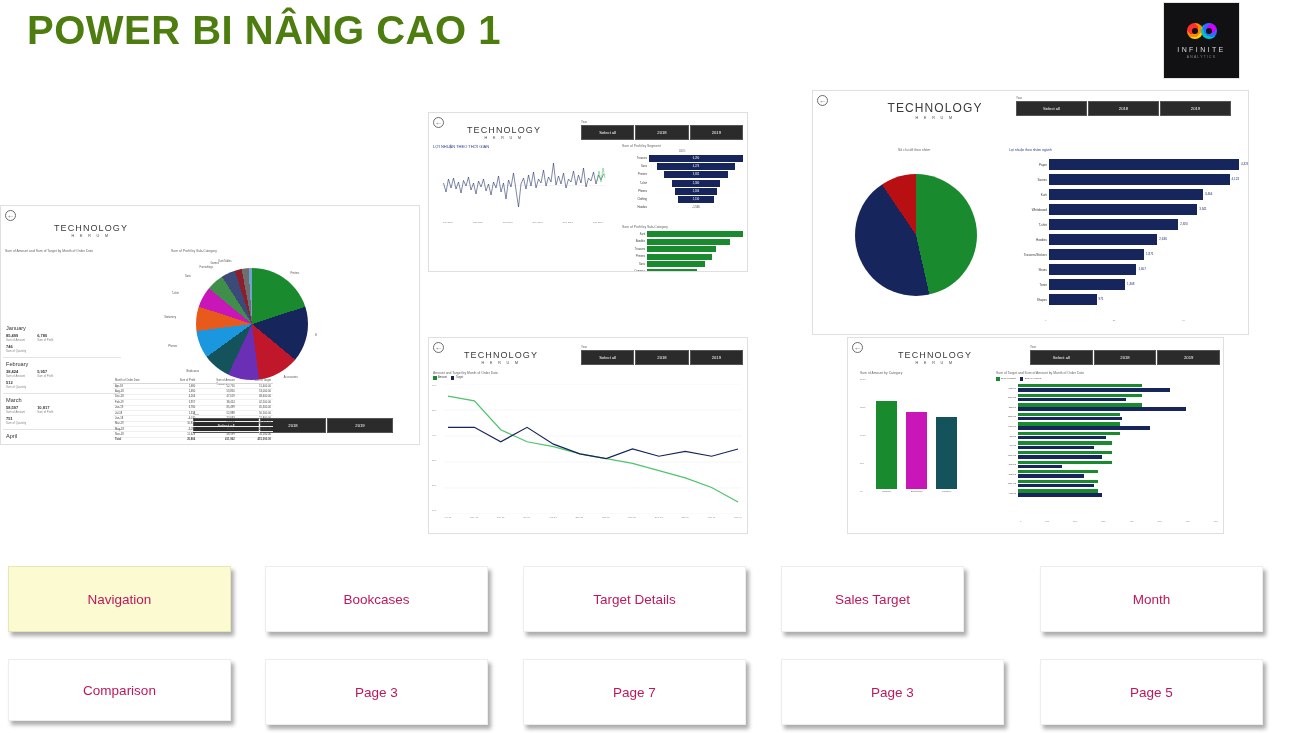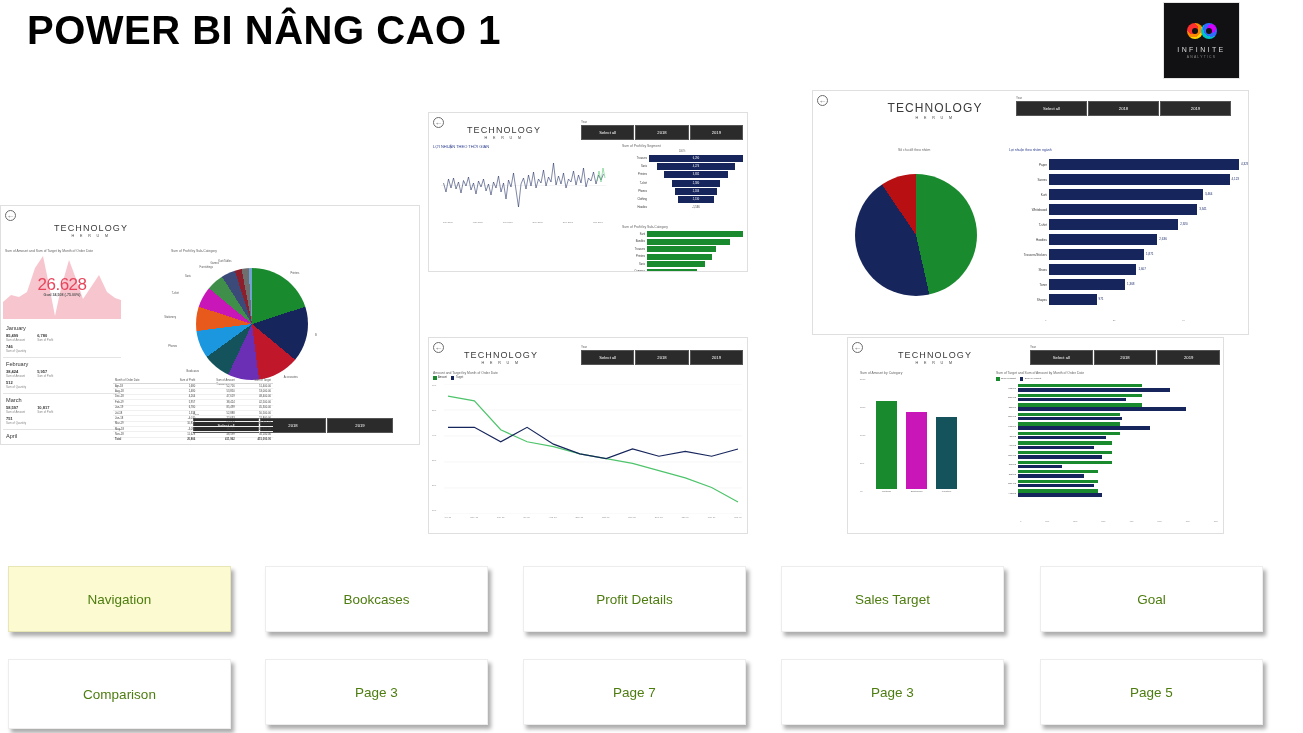--- a/index.html
+++ b/index.html
@@ -8,21 +8,21 @@
     background: #ffffff;
     font-family: "Liberation Sans", sans-serif;
     overflow: hidden;
   }
   .slide { position: relative; width: 1303px; height: 733px; background: #fff; }
 
   
   .title {
     position: absolute; left: 27px; top: 8px;
     font-size: 40px; font-weight: bold; letter-spacing: .5px;
-    color: #000000;
+    color: #4d7c0f;
     white-space: nowrap;
   }
 
   
   .logo-box {
     position: absolute; left: 1163px; top: 2px;
     width: 77px; height: 77px; background: #111012;
     display: flex; flex-direction: column;
     align-items: center; justify-content: center;
     border: 1px solid #e5e5e5;
@@ -135,21 +135,21 @@
   .gb-bars { flex: 1; }
   .gb-bars div { height: 3.4px; margin-bottom: .8px; }
 
   
   .nav-btn {
     position: absolute;
     background: #ffffff;
     border: 1px solid #ededed;
     box-shadow: 3px 4px 4px rgba(0,0,0,.33);
     display: flex; align-items: center; justify-content: center;
-    font-size: 13.5px; color: #4d7c0f;
+    font-size: 13.5px; color: #be185d;
   }
   .nav-btn.active { background: #FCFAD1; border-color: #e9e6b5; }
 </style>
 </head>
 <body>
 
 <div class="slide">
 
   <div class="title">POWER BI NÂNG CAO 1</div>
 
@@ -173,29 +173,20 @@
     <div class="slicer" style="left:192px; top:207px; width:200px;">
         <div class="slicer-cap">Year</div>
         <div class="slicer-row">
           <div class="slicer-btn">Select all</div>
           <div class="slicer-btn">2018</div>
           <div class="slicer-btn">2019</div>
         </div>
       </div>
 
     <div class="vis-title" style="left:4px; top:43px;">Sum of Amount and Sum of Target by Month of Order Date</div>
-    <div class="kpi" style="left:2px; top:48px; width:118px; height:65px;">
-      <div class="kpi-area">
-        <svg width="118" height="65" viewBox="0 0 118 65" preserveAspectRatio="none">
-          <path d="M0,48 L8,41 L16,43 L24,38 L32,14 L40,2 L45,26 L52,62 L58,34 L66,6 L72,22 L80,45 L88,33 L96,21 L104,38 L112,44 L118,46 L118,65 L0,65 Z" fill="#f7c5ce"></path>
-        </svg>
-      </div>
-      <div class="kpi-val">26.628</div>
-      <div class="kpi-goal">Goal 34,508 (-75.00%)</div>
-    </div>
 
     <div class="mlist" style="left:2px; top:116px; width:118px;">
         <div class="mrow">
           <div class="mname">January</div>
           <div class="mmetrics">
             <div>
               <div class="mbig">85,499</div>
               <div class="msml">Sum of Amount</div>
             </div>
             <div>
@@ -774,29 +765,29 @@
   </div>
 
   <div id="navbtns">
       <div class="nav-btn active" style="left: 8px; top: 566px; width: 223px; height: 66px;">
         <span>Navigation</span>
       </div>
       <div class="nav-btn" style="left: 265px; top: 566px; width: 223px; height: 66px;">
         <span>Bookcases</span>
       </div>
       <div class="nav-btn" style="left: 523px; top: 566px; width: 223px; height: 66px;">
-        <span>Profit Details</span>
-      </div>
-      <div class="nav-btn" style="left: 781px; top: 566px; width: 223px; height: 66px;">
+        <span>Target Details</span>
+      </div>
+      <div class="nav-btn" style="left: 781px; top: 566px; width: 183px; height: 66px;">
         <span>Sales Target</span>
       </div>
       <div class="nav-btn" style="left: 1040px; top: 566px; width: 223px; height: 66px;">
-        <span>Goal</span>
-      </div>
-      <div class="nav-btn" style="left: 8px; top: 659px; width: 223px; height: 70px;">
+        <span>Month</span>
+      </div>
+      <div class="nav-btn" style="left: 8px; top: 659px; width: 223px; height: 62px;">
         <span>Comparison</span>
       </div>
       <div class="nav-btn" style="left: 265px; top: 659px; width: 223px; height: 66px;">
         <span>Page 3</span>
       </div>
       <div class="nav-btn" style="left: 523px; top: 659px; width: 223px; height: 66px;">
         <span>Page 7</span>
       </div>
       <div class="nav-btn" style="left: 781px; top: 659px; width: 223px; height: 66px;">
         <span>Page 3</span>

